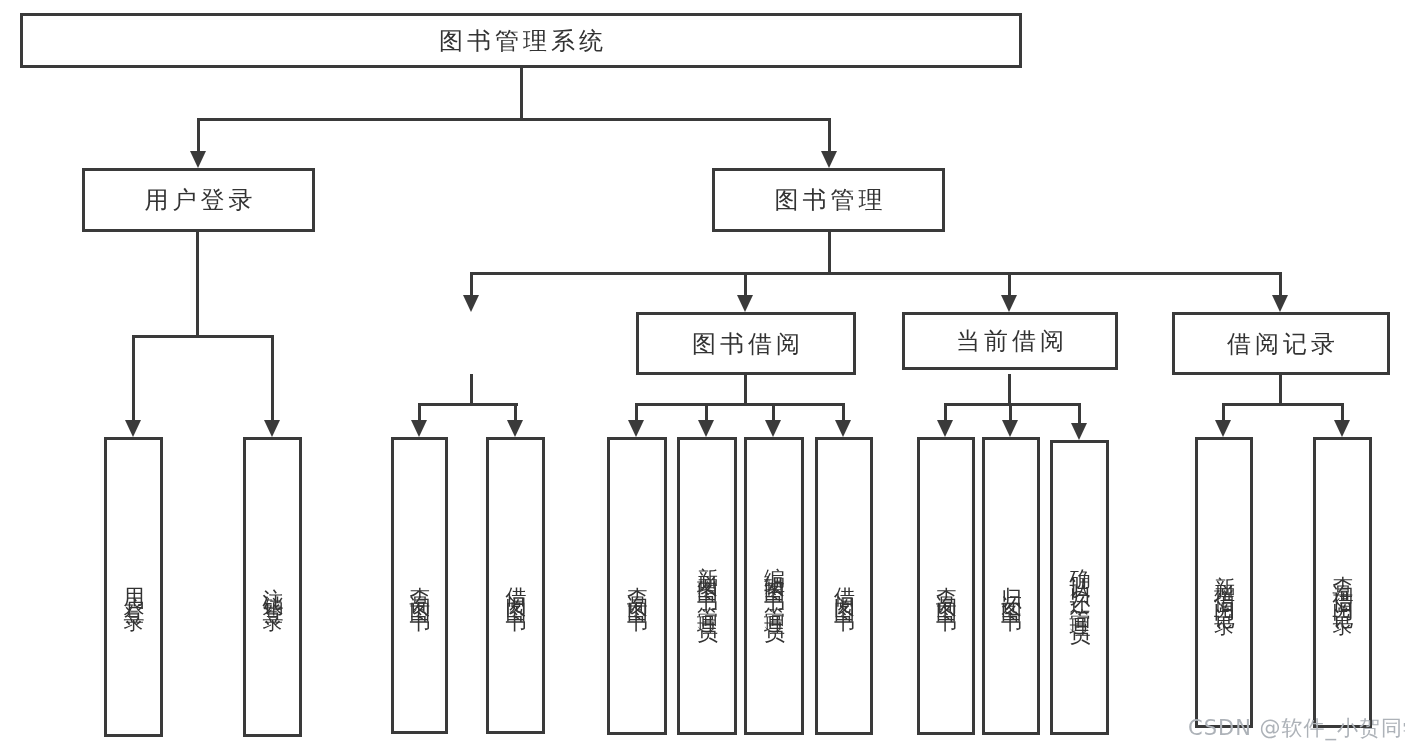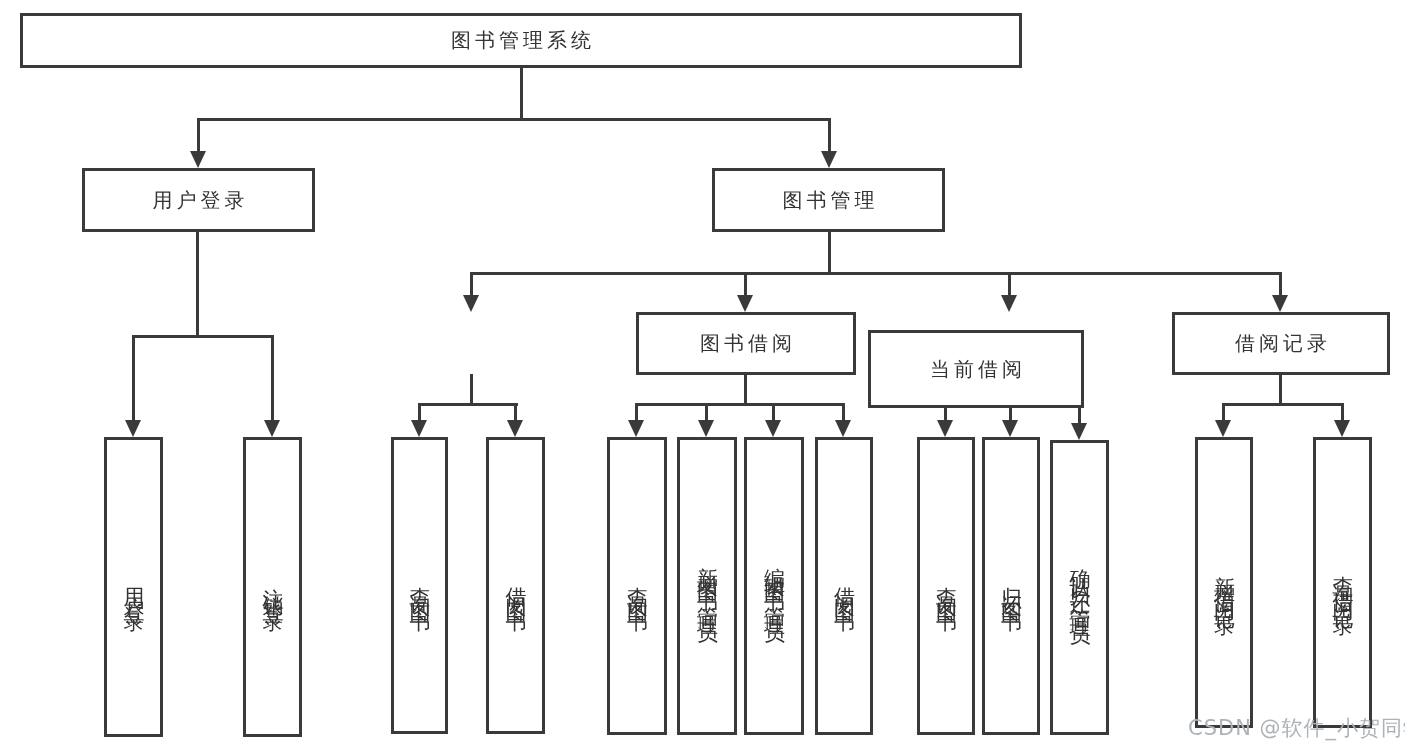--- a/index.html
+++ b/index.html
@@ -5,21 +5,21 @@
   html,body{margin:0;padding:0;background:#ffffff;}
   #canvas{
     position:relative;width:1405px;height:747px;background:#ffffff;overflow:hidden;
     font-family:"DejaVu Sans","Liberation Sans",sans-serif;color:#333333;
   }
   .box{
     position:absolute;box-sizing:border-box;background:#ffffff;
     border:3px solid #3a3a3a;display:flex;align-items:center;justify-content:center;
     text-align:center;z-index:2;
   }
-  .hlabel{font-size:20px;letter-spacing:4px;text-indent:4px;white-space:nowrap;}
+  .hlabel{font-size:24px;letter-spacing:4px;text-indent:4px;white-space:nowrap;}
   .vbox{
     writing-mode:vertical-rl;text-orientation:mixed;
     font-size:21px;letter-spacing:8px;line-height:1.0;
   }
   .line{position:absolute;background:#3a3a3a;z-index:1;}
   .arrow{
     position:absolute;width:0;height:0;z-index:1;
     border-left:8px solid transparent;border-right:8px solid transparent;
     border-top:17px solid #3a3a3a;
   }
@@ -32,21 +32,21 @@
 <body>
 
 <div id="canvas">
 
   <div class="box hlabel" style="left:20px;top:13px;width:1002px;height:55px;">图书管理系统</div>
 
   <div class="box hlabel" style="left:82px;top:168px;width:233px;height:64px;">用户登录</div>
   <div class="box hlabel" style="left:712px;top:168px;width:233px;height:64px;text-align:center;">图书管理</div>
 
   <div class="box hlabel" style="left:636px;top:312px;width:220px;height:63px;">图书借阅</div>
-  <div class="box hlabel" style="left:868px;top:312px;width:216px;height:78px;margin-top:18px;">当前借阅</div>
+  <div class="box hlabel" style="left:902px;top:312px;width:216px;height:58px;">当前借阅</div>
   <div class="box hlabel" style="left:1172px;top:312px;width:218px;height:63px;">借阅记录</div>
 
   <div class="box vbox" style="left:104px;top:437px;width:59px;height:300px;">用户登录</div>
   <div class="box vbox" style="left:243px;top:437px;width:59px;height:300px;">注销登录</div>
 
   <div class="box vbox" style="left:391px;top:437px;width:57px;height:297px;">查询图书</div>
   <div class="box vbox" style="left:486px;top:437px;width:59px;height:297px;">借阅图书</div>
 
   <div class="box vbox" style="left:607px;top:437px;width:60px;height:298px;">查询图书</div>
   <div class="box vbox" style="left:677px;top:437px;width:60px;height:298px;">新增图书（管理员）</div>

